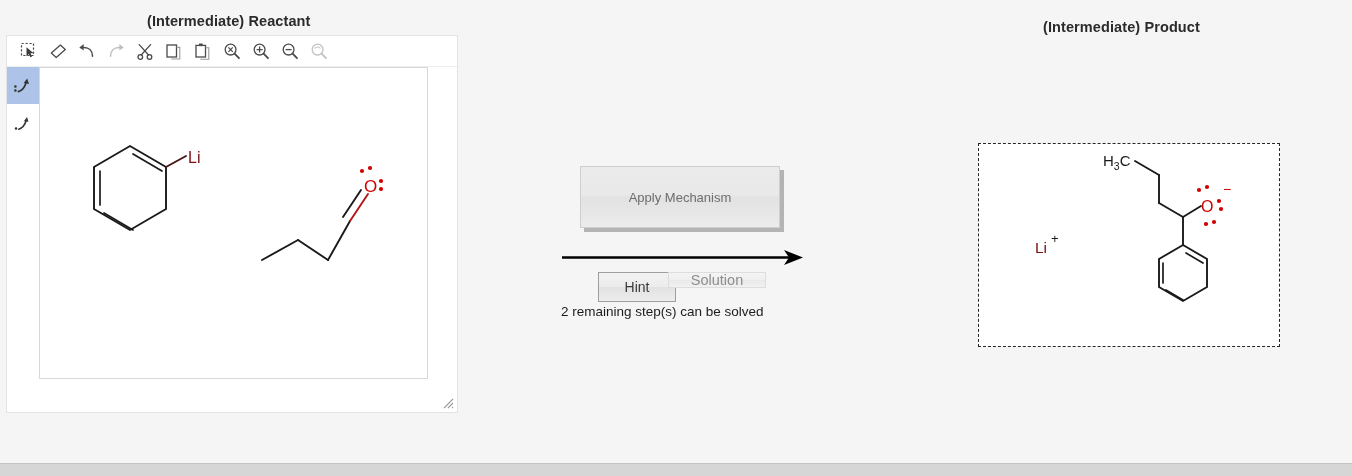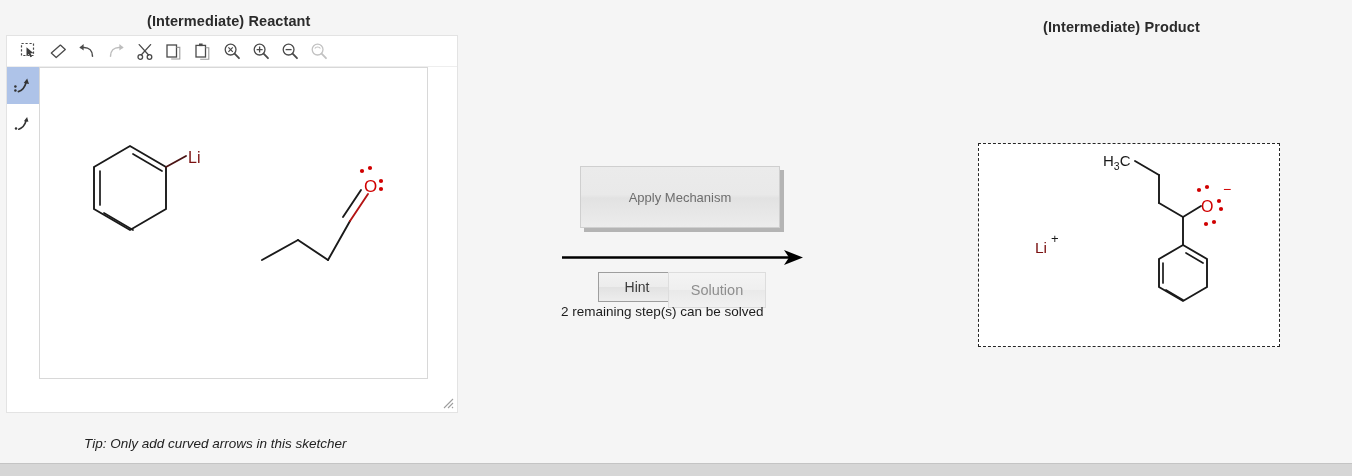--- a/index.html
+++ b/index.html
@@ -106,21 +106,21 @@
   #hint-button{
     position:absolute;left:36px;top:112px;width:78px;height:30px;
     background:linear-gradient(180deg,#f2f2f2 0%,#ececec 50%,#e2e2e2 51%,#ededed 100%);
     border:1px solid #9e9e9e;
     box-sizing:border-box;
     display:flex;align-items:center;justify-content:center;
     font-size:14px;color:#3a3a3a;
     cursor:pointer;
   }
   #solution-button{
-    position:absolute;left:106px;top:112px;width:98px;height:36px;
+    position:absolute;left:106px;top:112px;width:98px;height:16px;
     background:linear-gradient(180deg,#f4f4f4 0%,#efefef 50%,#e9e9e9 51%,#f1f1f1 100%);
     border:1px solid #dddddd;
     box-sizing:border-box;
     display:flex;align-items:center;justify-content:center;
     font-size:14.5px;color:#8e8e8e;
     cursor:default;
   }
   #remaining-steps{
     position:absolute;left:-1px;top:144px;width:246px;
     text-align:left;
@@ -292,21 +292,20 @@
       </svg>
     </div>
 
     <div id="resize-grip">
       <svg width="14" height="14" viewBox="0 0 14 14">
         <path d="M12 3 L3 12 M12 7 L7 12 M12 11 L11 12" stroke="#9e9e9e" stroke-width="1.1"></path>
       </svg>
     </div>
   </div>
 
-  <div id="tip">Tip: Only add curved arrows in this sketcher</div>
 
   <div id="center">
     <div id="apply-shadow"></div>
     <div id="apply-mechanism">Apply Mechanism</div>
 
     <svg id="rxn-arrow" viewBox="0 0 241 18">
       <path d="M0 9.5 L228 9.5" stroke="#000000" stroke-width="2.3"></path>
       <path d="M222 2.0 L241 9.5 L222 17.0 L227 9.5 Z" fill="#000000"></path>
     </svg>
 

